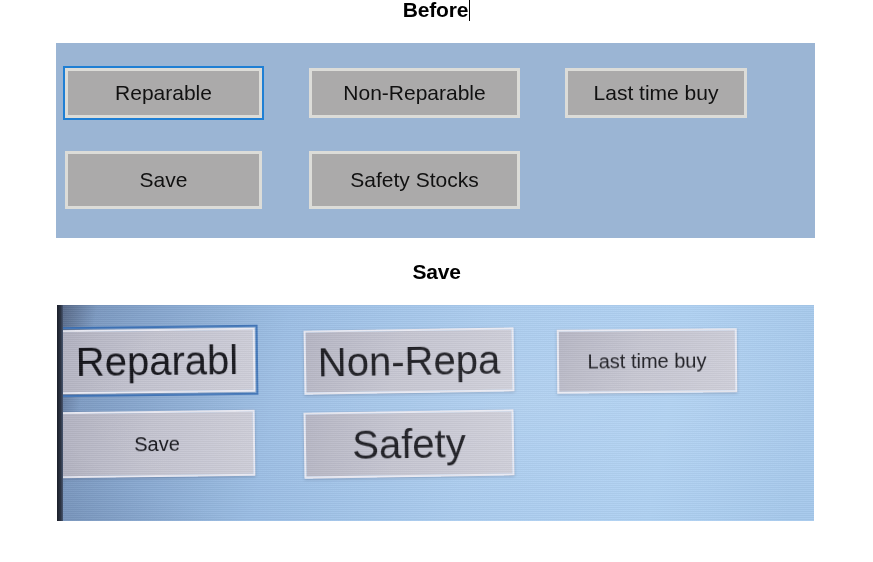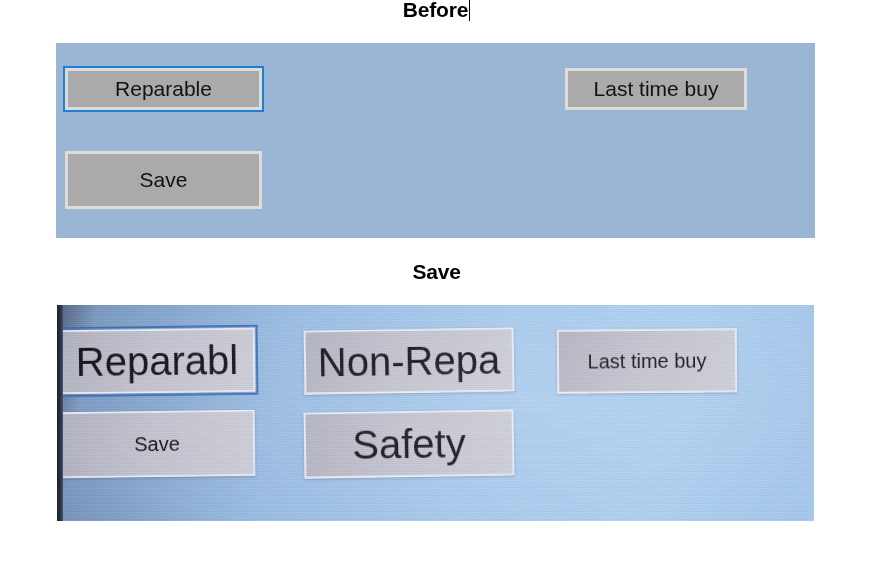--- a/index.html
+++ b/index.html
@@ -65,21 +65,21 @@
   .btn-clean.focused {
     border: 3px solid #dcdcd8;
     outline: 2px solid #1f7fd4;
     outline-offset: 0px;
   }
 
   
   .c-col1 { left: 9px;   width: 197px; }
   .c-col2 { left: 253px; width: 211px; }
   .c-col3 { left: 509px; width: 182px; }
-  .c-row1 { top: 25px;  height: 42px; }
+  .c-row1 { top: 25px;  height: 50px; }
   .c-row2 { top: 108px; height: 58px; }
 
   
   #after-panel {
     position: absolute;
     left: 57px;
     top: 305px;
     width: 757px;
     height: 216px;
     background:
@@ -160,29 +160,35 @@
 <div class="section-title" id="title-before">
   <span>Before</span><span class="caret"></span>
 </div>
 
 <div id="before-panel">
 
   <div class="btn-clean c-col1 c-row1 focused">
     <span>Reparable</span>
   </div>
 
+  <div class="btn-clean c-col2 c-row1">
+    <span>Non-Reparable</span>
+  </div>
 
   <div class="btn-clean c-col3 c-row1">
     <span>Last time buy</span>
   </div>
 
   <div class="btn-clean c-col1 c-row2">
     <span>Save</span>
   </div>
 
+  <div class="btn-clean c-col2 c-row2">
+    <span>Safety Stocks</span>
+  </div>
 
 </div>
 
 <div class="section-title" id="title-after">
   <span>Save</span>
 </div>
 
 <div id="after-panel">
 
   <div class="btn-photo p-col1 p-row1 focused tilt-a">

